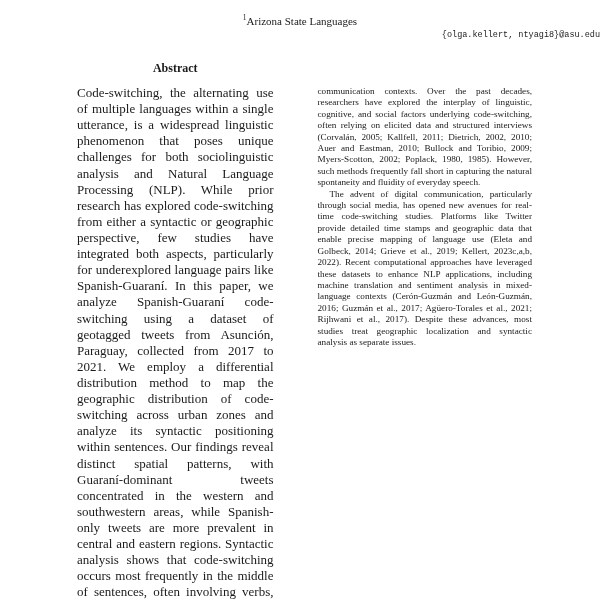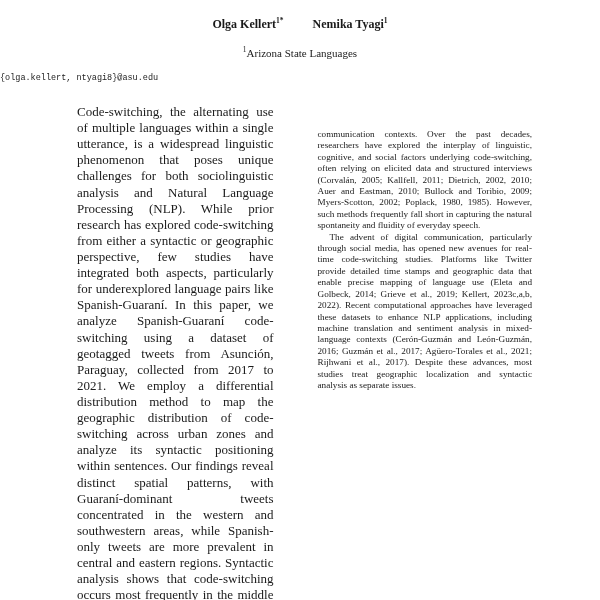--- a/index.html
+++ b/index.html
@@ -31,22 +31,22 @@
     font-weight: 700;
   }
   .author { display: inline-block; margin: 0 13px; }
   sup { font-size: 7.5px; vertical-align: super; line-height: 0; }
   .affiliation {
     margin-top: 15px;
     text-align: center;
     font-size: 11px;
   }
   .email {
-    margin-top: 14px;
-    text-align: left;
+    margin-top: 3px;
+    text-align: right;
     font-size: 8.5px;
     font-family: "Liberation Mono", monospace;
     color: #222;
   }
   .columns {
     width: 464px;
     margin: 21px auto 0;
     display: flex;
     gap: 16px;
   }
@@ -73,32 +73,29 @@
     hyphens: auto;
   }
   .para.indent { text-indent: 12px; }
 </style>
 </head>
 <body>
 
 <div class="page">
 
 
-  <div class="authors">
-    <span class="author"><span>Olga Kellert</span><sup>1*</sup></span>
-    <span class="author"><span>Nemika Tyagi</span><sup>1</sup></span>
-  </div>
 
   <div class="affiliation"><sup>1</sup><span>Arizona State Languages</span></div>
 
   <div class="email">{olga.kellert, ntyagi8}@asu.edu</div>
 
   <div class="columns">
 
     <div class="col">
+      <div class="abstract-heading">Abstract</div>
       <div class="abstract-body">Code-switching, the alternating use of multiple languages within a single utterance, is a widespread linguistic phenomenon that poses unique challenges for both sociolinguistic analysis and Natural Language Processing (NLP). While prior research has explored code-switching from either a syntactic or geographic perspective, few studies have integrated both aspects, particularly for underexplored language pairs like Spanish-Guaraní. In this paper, we analyze Spanish-Guaraní code-switching using a dataset of geotagged tweets from Asunción, Paraguay, collected from 2017 to 2021. We employ a differential distribution method to map the geographic distribution of code-switching across urban zones and analyze its syntactic positioning within sentences. Our findings reveal distinct spatial patterns, with Guaraní-dominant tweets concentrated in the western and southwestern areas, while Spanish-only tweets are more prevalent in central and eastern regions. Syntactic analysis shows that code-switching occurs most frequently in the middle of sentences, often involving verbs, pronouns, and adjectives. These results provide new insights into the interaction between linguistic, social, and geographic factors in bilingual communication. Our study contributes to both sociolinguistic research and NLP applications, offering a framework for analyzing mixed-language data in digital communication contexts.</div>
     </div>
 
     <div class="col body-col">
       <p class="para">communication contexts. Over the past decades, researchers have explored the interplay of linguistic, cognitive, and social factors underlying code-switching, often relying on elicited data and structured interviews (Corvalán, 2005; Kallfell, 2011; Dietrich, 2002, 2010; Auer and Eastman, 2010; Bullock and Toribio, 2009; Myers-Scotton, 2002; Poplack, 1980, 1985). However, such methods frequently fall short in capturing the natural spontaneity and fluidity of everyday speech.</p>
       <p class="para indent">The advent of digital communication, particularly through social media, has opened new avenues for real-time code-switching studies. Platforms like Twitter provide detailed time stamps and geographic data that enable precise mapping of language use (Eleta and Golbeck, 2014; Grieve et al., 2019; Kellert, 2023c,a,b, 2022). Recent computational approaches have leveraged these datasets to enhance NLP applications, including machine translation and sentiment analysis in mixed-language contexts (Cerón-Guzmán and León-Guzmán, 2016; Guzmán et al., 2017; Agüero-Torales et al., 2021; Rijhwani et al., 2017). Despite these advances, most studies treat geographic localization and syntactic analysis as separate issues.</p>
     </div>
 
   </div>
 

